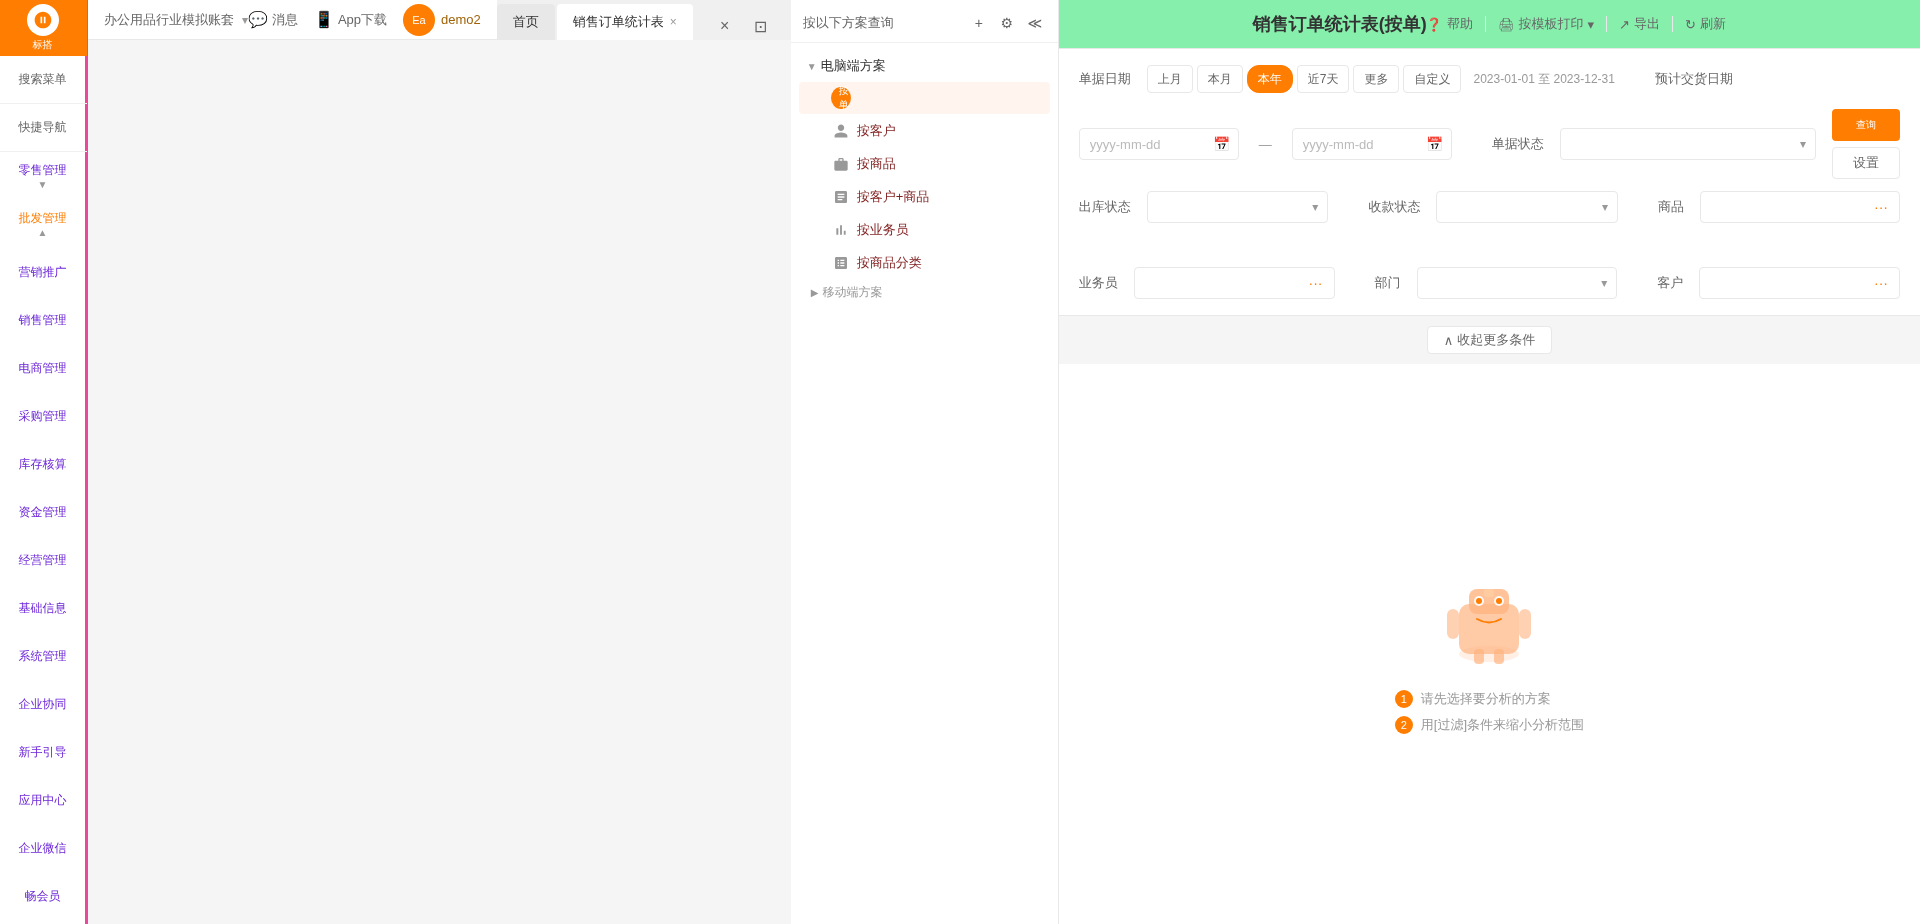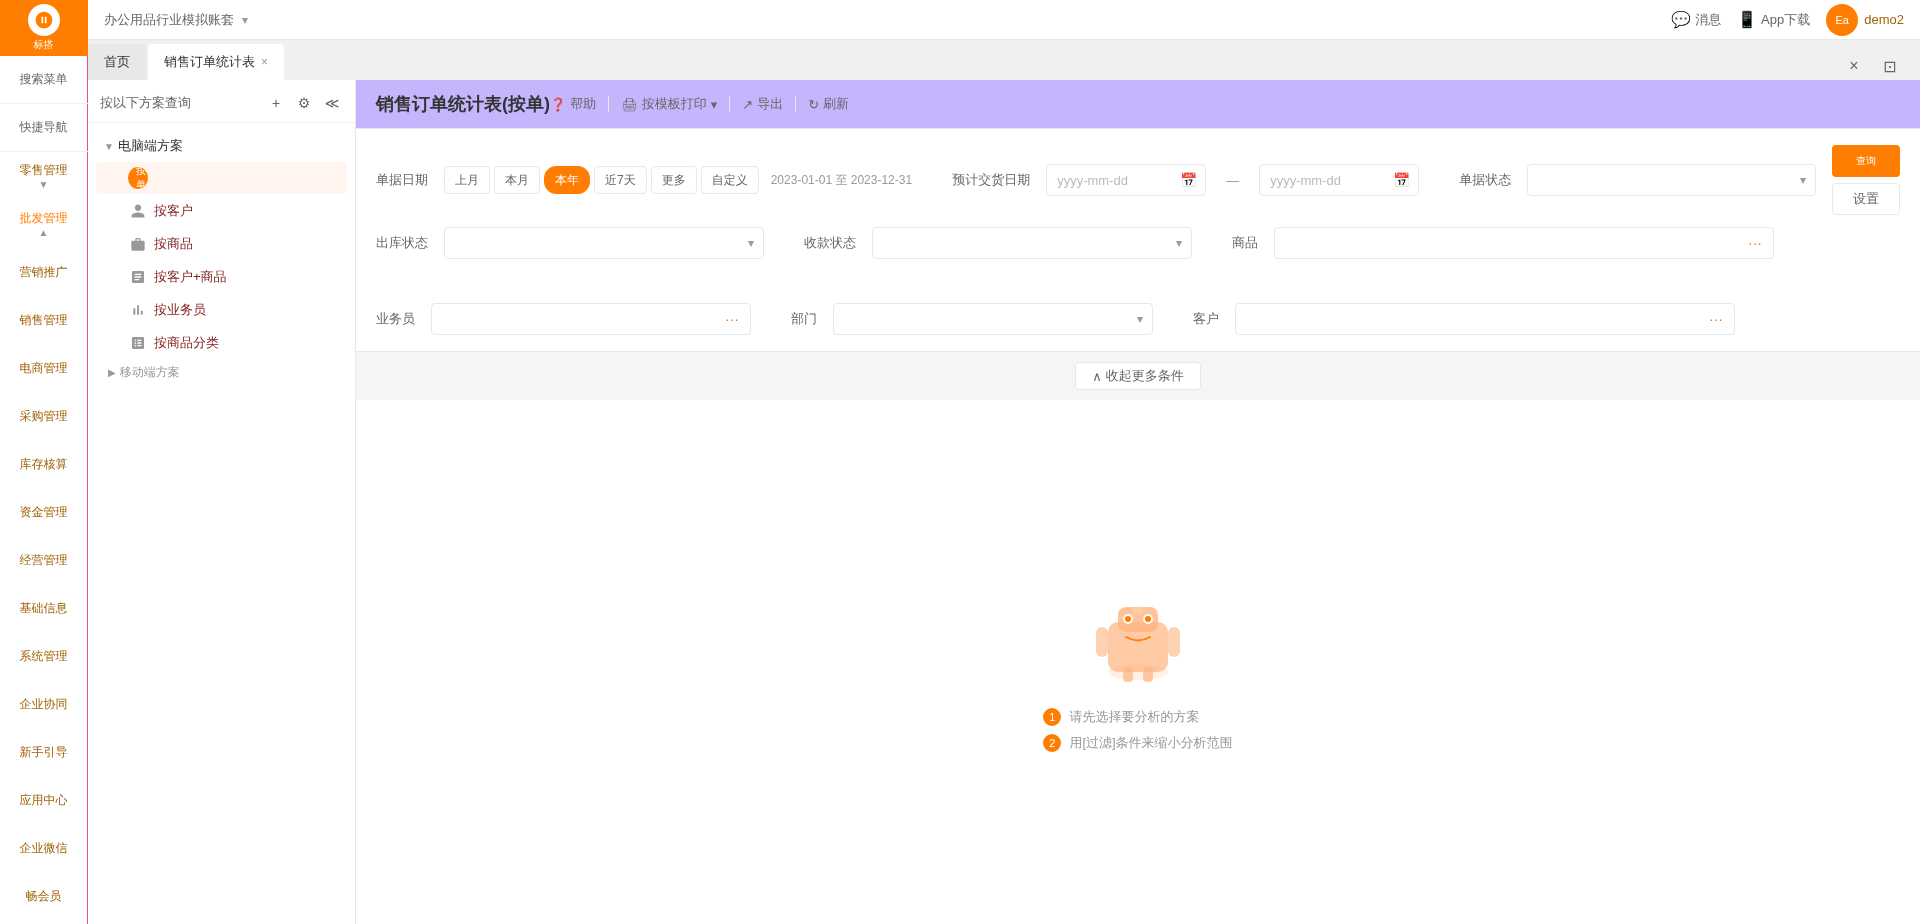--- a/index.html
+++ b/index.html
@@ -1,33 +1,33 @@
 <!DOCTYPE html>
 <html><head>
   <meta charset="utf-8">
   <style>
     * { margin: 0; padding: 0; box-sizing: border-box; }
     body { font-family: 'Microsoft YaHei', Arial, sans-serif; font-size: 13px; background: #f5f5f5; color: #333; width: 1920px; height: 924px; overflow: hidden; display: flex; }
 
     
-    .sidebar { width: 88px; background: #fff; border-right: 1px solid #ec4899; display: flex; flex-direction: column; align-items: center; height: 924px; flex-shrink: 0; }
+    .sidebar { width: 88px; background: #fff; border-right: 3px solid #ec4899; display: flex; flex-direction: column; align-items: center; height: 924px; flex-shrink: 0; }
     .sidebar-logo { width: 88px; height: 56px; background: #ff7d00; display: flex; flex-direction: column; align-items: center; justify-content: center; color: #fff; font-size: 10px; gap: 2px; }
     .sidebar-logo .logo-icon { width: 32px; height: 32px; background: #fff; border-radius: 50%; display: flex; align-items: center; justify-content: center; }
     .sidebar-logo .logo-icon svg { width: 20px; height: 20px; }
     .sidebar-search { width: 88px; height: 48px; display: flex; align-items: center; justify-content: center; border-bottom: 1px solid #f0f0f0; cursor: pointer; }
     .sidebar-search span { font-size: 12px; color: #666; }
     .sidebar-nav { width: 88px; height: 48px; display: flex; flex-direction: column; align-items: center; justify-content: center; cursor: pointer; border-bottom: 1px solid #f0f0f0; }
     .sidebar-nav span { font-size: 12px; color: #666; }
     .sidebar-menu-item { width: 88px; height: 48px; display: flex; flex-direction: column; align-items: center; justify-content: center; cursor: pointer; position: relative; }
-    .sidebar-menu-item span.label { font-size: 12px; color: #a16207; }
+    .sidebar-menu-item span.label { font-size: 12px; color: #6d28d9; }
     .sidebar-menu-item.active span.label { color: #ff7d00; }
     .sidebar-menu-item .arrow { font-size: 10px; color: #999; }
 
     
-    .main { flex: 1; display: flex; flex-direction: column; height: 924px; }
+    .main { flex: 1; display: flex; flex-direction: row; height: 924px; }
 
     
     .topbar { height: 40px; background: #fff; border-bottom: 1px solid #e8e8e8; display: flex; align-items: center; justify-content: space-between; padding: 0 16px; flex-shrink: 0; }
     .topbar-left { display: flex; align-items: center; gap: 8px; }
     .topbar-title { font-size: 13px; color: #666; }
     .topbar-arrow { color: #999; font-size: 12px; cursor: pointer; }
     .topbar-right { display: flex; align-items: center; gap: 16px; }
     .topbar-action { display: flex; align-items: center; gap: 4px; color: #666; font-size: 13px; cursor: pointer; }
     .user-avatar { width: 32px; height: 32px; border-radius: 50%; background: #ff7d00; display: flex; align-items: center; justify-content: center; color: #fff; font-size: 13px; overflow: hidden; }
     .user-name { font-size: 13px; color: #a16207; }
@@ -55,21 +55,21 @@
     .tree-item { display: flex; align-items: center; padding: 6px 16px 6px 32px; cursor: pointer; border-radius: 4px; margin: 1px 8px; }
     .tree-item.active { background: #fff5ee; }
     .tree-item .item-icon { width: 20px; height: 20px; margin-right: 6px; display: flex; align-items: center; justify-content: center; }
     .tree-item .item-label { font-size: 13px; color: #7f1d1d; }
     .sub-root { display: flex; align-items: center; padding: 4px 16px 4px 20px; cursor: pointer; color: #999; font-size: 12px; }
 
     
     .right-panel { flex: 1; display: flex; flex-direction: column; background: #f5f5f5; overflow: hidden; }
 
     
-    .page-header { background: #c4b5fd; padding: 12px 20px; display: flex; align-items: center; justify-content: flex-start; border-bottom: 1px solid #e8e8e8; flex-shrink: 0; }
+    .page-header { background: #86efac; padding: 12px 20px; display: flex; align-items: center; justify-content: center; border-bottom: 1px solid #e8e8e8; flex-shrink: 0; }
     .page-title { font-size: 18px; font-weight: 600; color: #333; }
     .page-actions { display: flex; align-items: center; gap: 12px; }
     .page-action-btn { display: flex; align-items: center; gap: 4px; font-size: 13px; color: #666; cursor: pointer; }
     .divider-v { width: 1px; height: 16px; background: #e8e8e8; }
 
     
     .filter-area { background: #fff; padding: 16px 20px; border-bottom: 1px solid #e8e8e8; flex-shrink: 0; }
     .filter-row { display: flex; align-items: center; gap: 16px; margin-bottom: 12px; flex-wrap: wrap; }
     .filter-row:last-child { margin-bottom: 0; margin-top: 44px; }
     .filter-label { font-size: 13px; color: #666; white-space: nowrap; flex-shrink: 0; }

